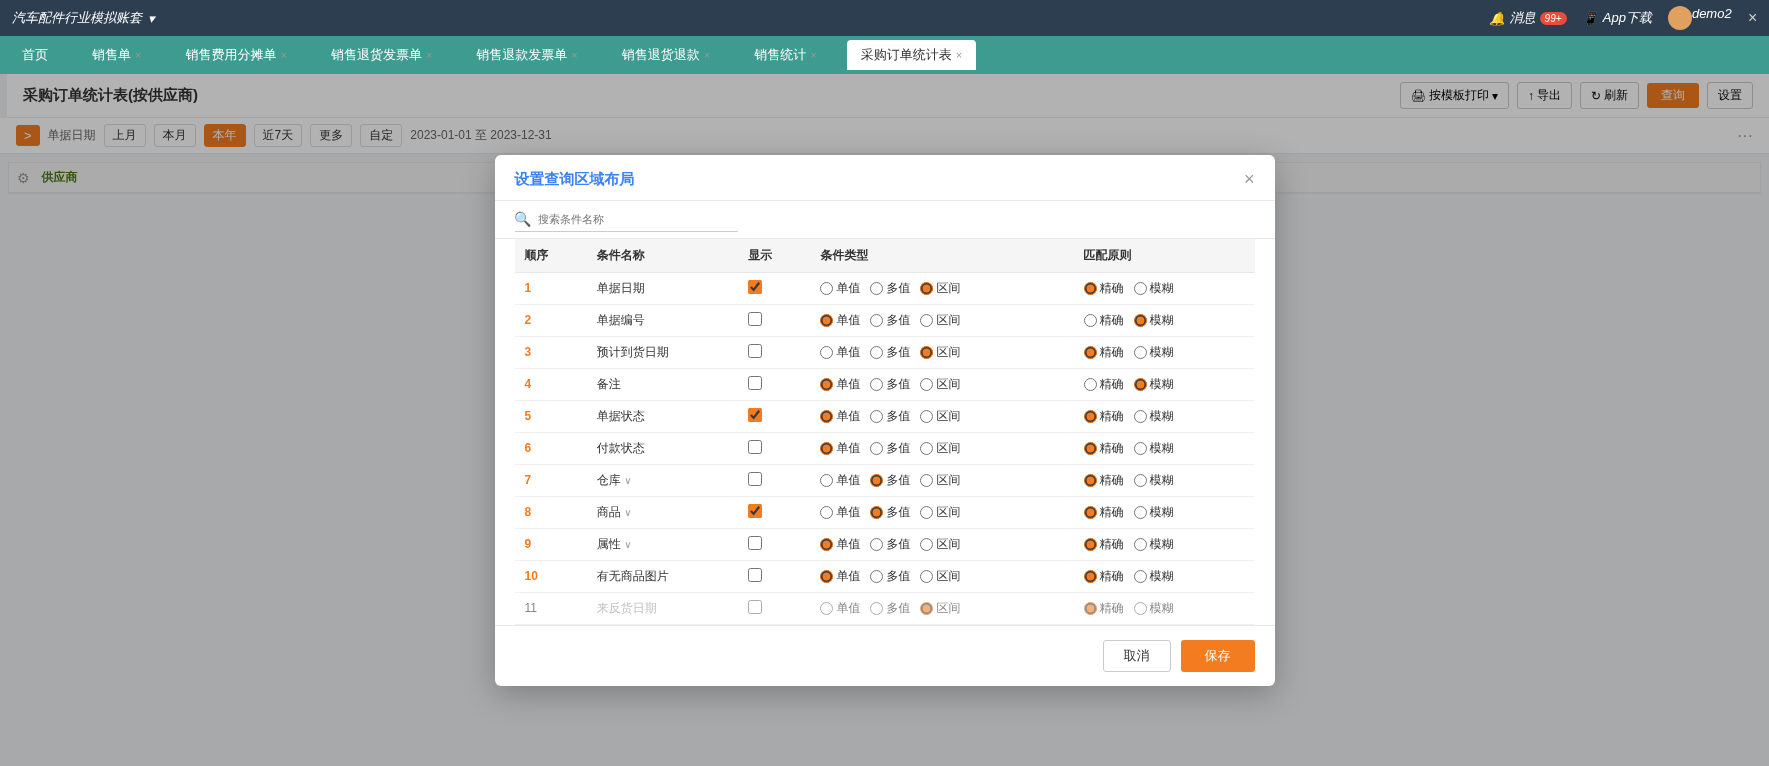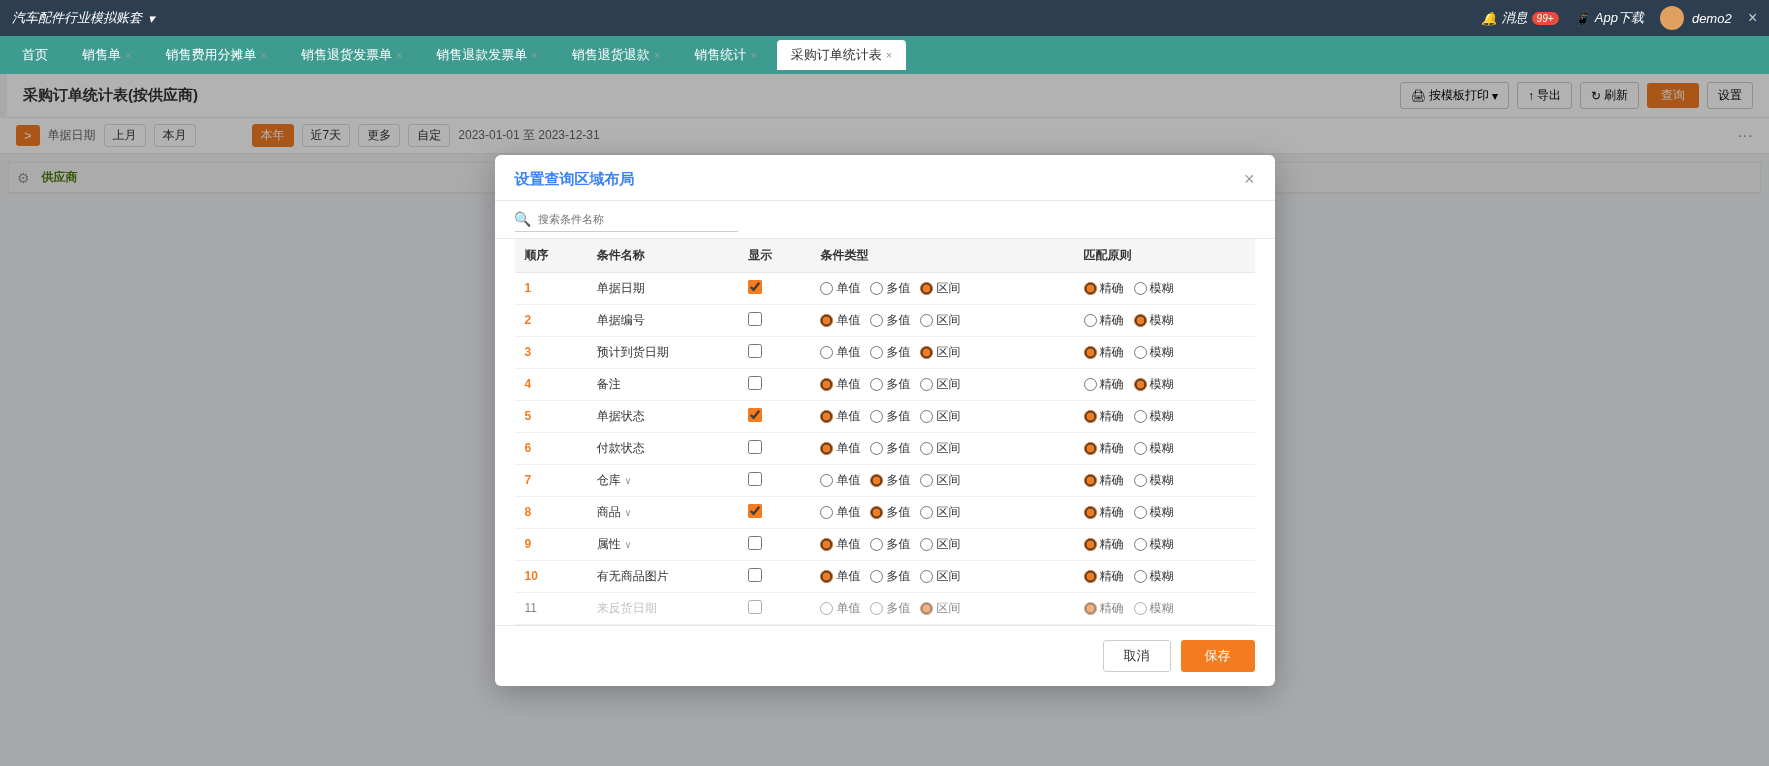--- a/index.html
+++ b/index.html
@@ -27,21 +27,21 @@
     }
     .close-x { cursor: pointer; font-size: 16px; color: #ccc; }
 
     
     .tab-bar {
       background: #3d9b8f;
       height: 38px;
       display: flex;
       align-items: center;
       padding: 0 8px;
-      gap: 6px;
+      gap: 16px;
     }
     .tab-item {
       height: 30px;
       padding: 0 14px;
       border-radius: 4px 4px 0 0;
       display: flex;
       align-items: center;
       gap: 4px;
       color: #fff;
       font-size: 13px;
@@ -79,21 +79,21 @@
       background: #fff;
       padding: 6px 16px;
       border-bottom: 1px solid #e8e8e8;
       display: flex;
       align-items: center;
       gap: 8px;
     }
     .filter-toggle { background: #f47c20; color: #fff; border: none; padding: 3px 8px; border-radius: 3px; cursor: pointer; font-size: 13px; }
     .date-label { font-size: 12px; color: #666; }
     .date-btn { border: 1px solid #ddd; background: #fff; padding: 2px 8px; border-radius: 3px; cursor: pointer; font-size: 12px; color: #333; }
-    .date-btn.active { background: #f47c20; color: #fff; border-color: #f47c20; margin-left: 48px; }
+    .date-btn.active { background: #f47c20; color: #fff; border-color: #f47c20; }
     .date-range { font-size: 12px; color: #666; }
 
     
     .table-area {
       background: #fff;
       margin: 8px;
       border: 1px solid #e8e8e8;
     }
     .table-header {
       display: flex;
@@ -238,21 +238,21 @@
   <div class="top-bar-right">
     <span style="display:flex;align-items:center;gap:4px;cursor:pointer;">
       <span>🔔</span>
       <span>消息</span>
       <span class="badge-red">99+</span>
     </span>
     <span style="display:flex;align-items:center;gap:4px;cursor:pointer;">
       <span>📱</span>
       <span>App下载</span>
     </span>
-    <span style="display:flex;align-items:center;gap:8px;cursor:pointer;">
+    <span style="display:flex;align-items:flex-start;gap:0;cursor:pointer;">
       <span style="width:24px;height:24px;border-radius:50%;background:#e0a060;display:inline-block;"></span>
       <span>demo2</span>
     </span>
     <span class="close-x">×</span>
   </div>
 </div>
 
 <div class="tab-bar">
   <div class="tab-item">
     <span>首页</span>

